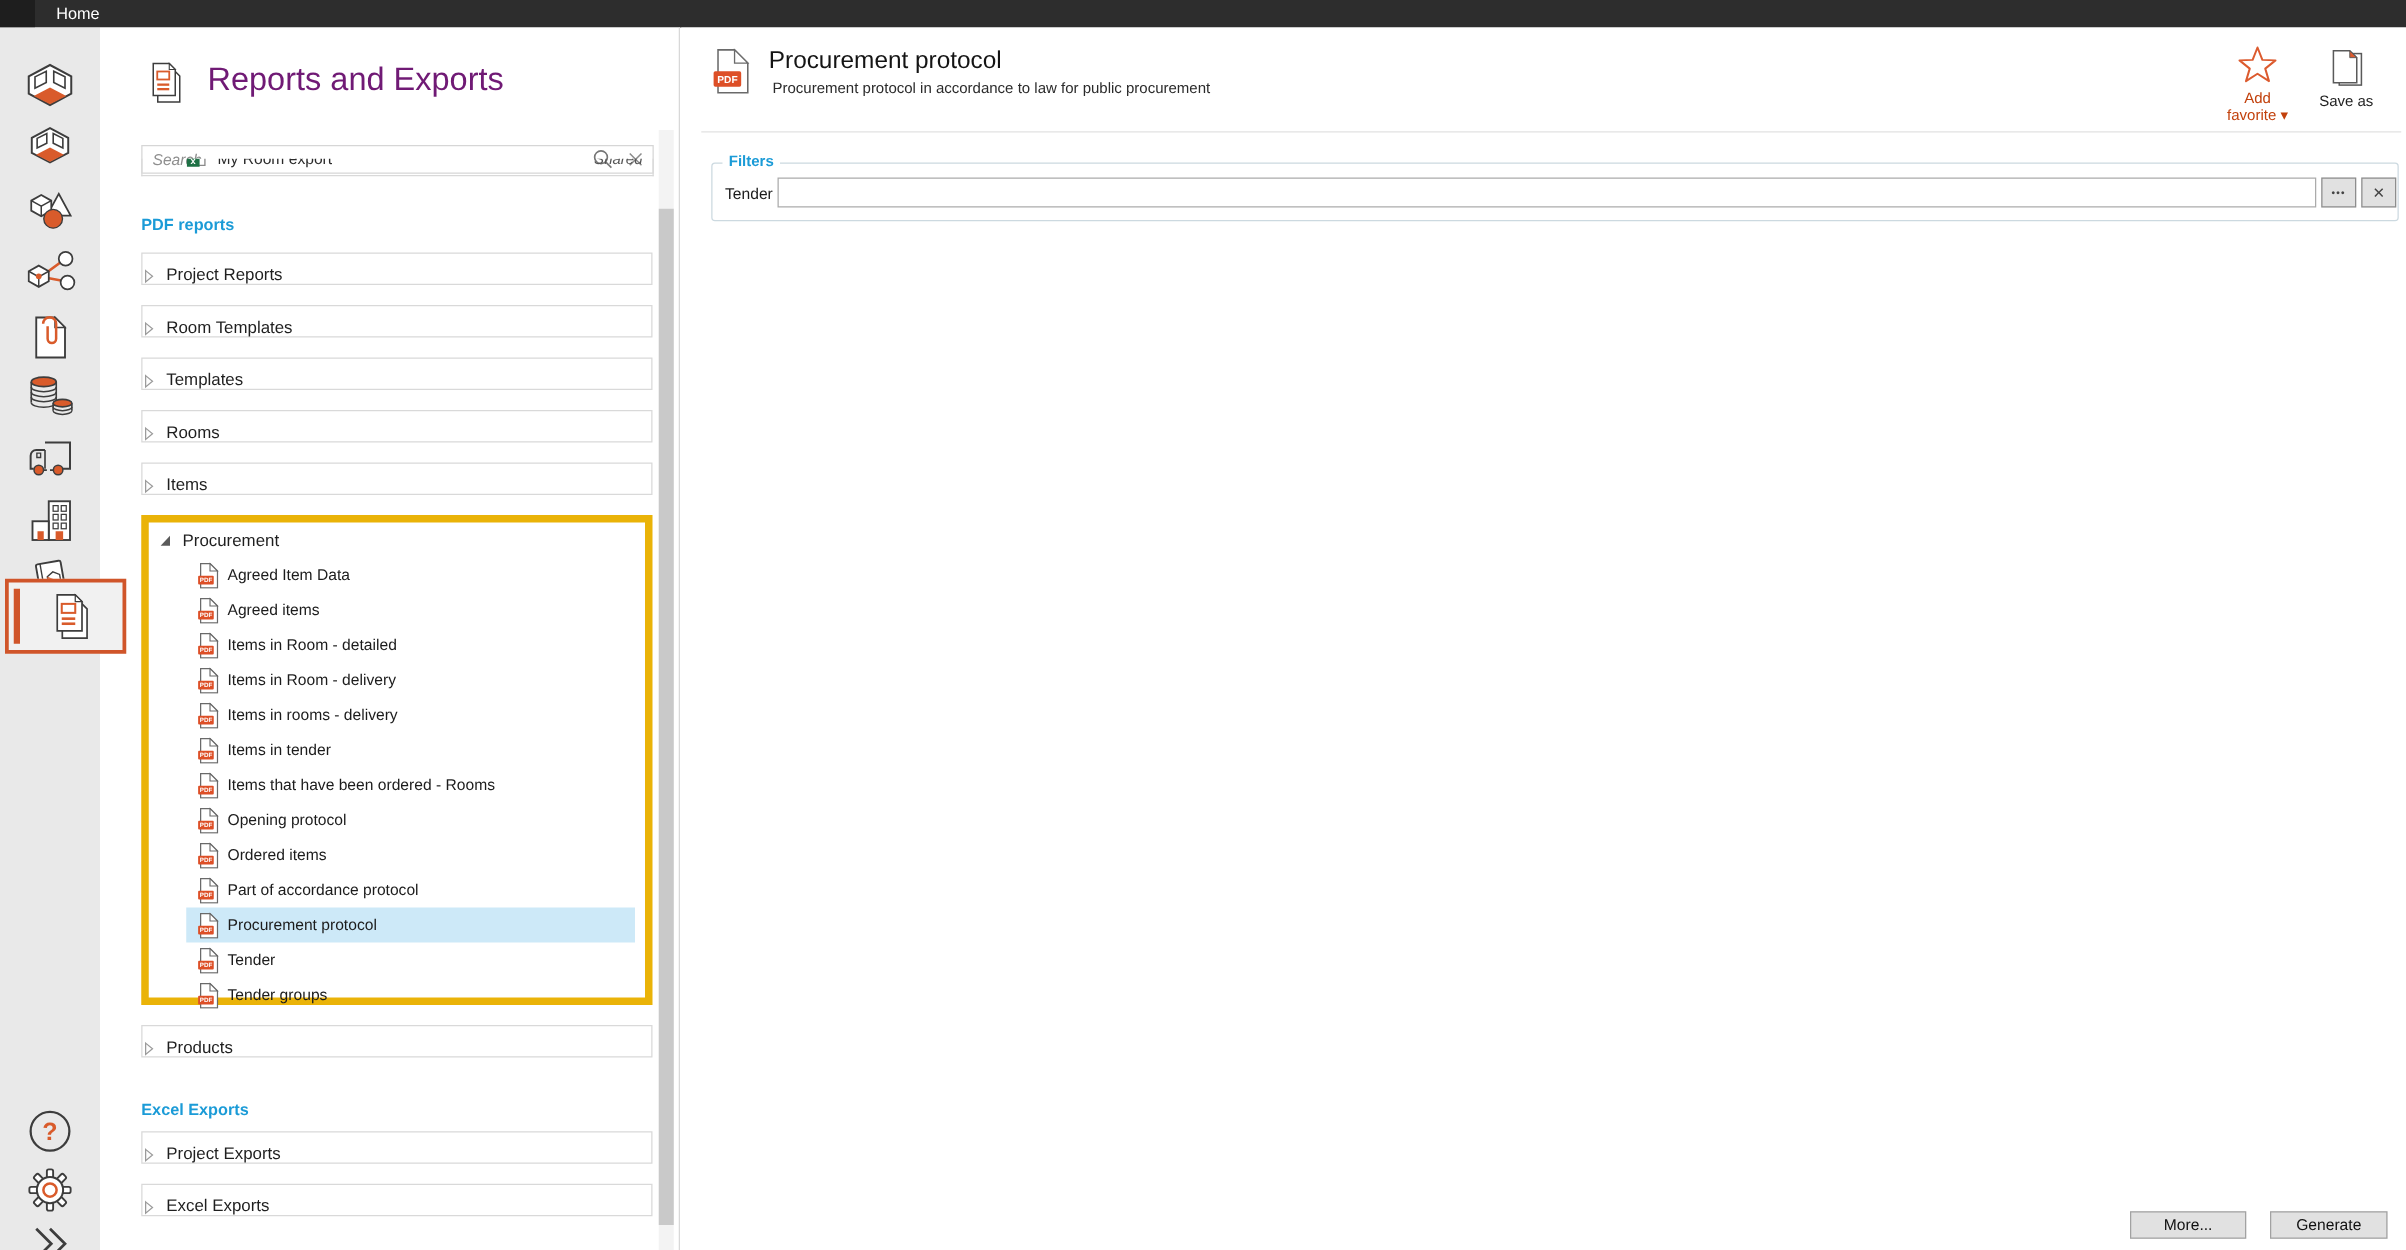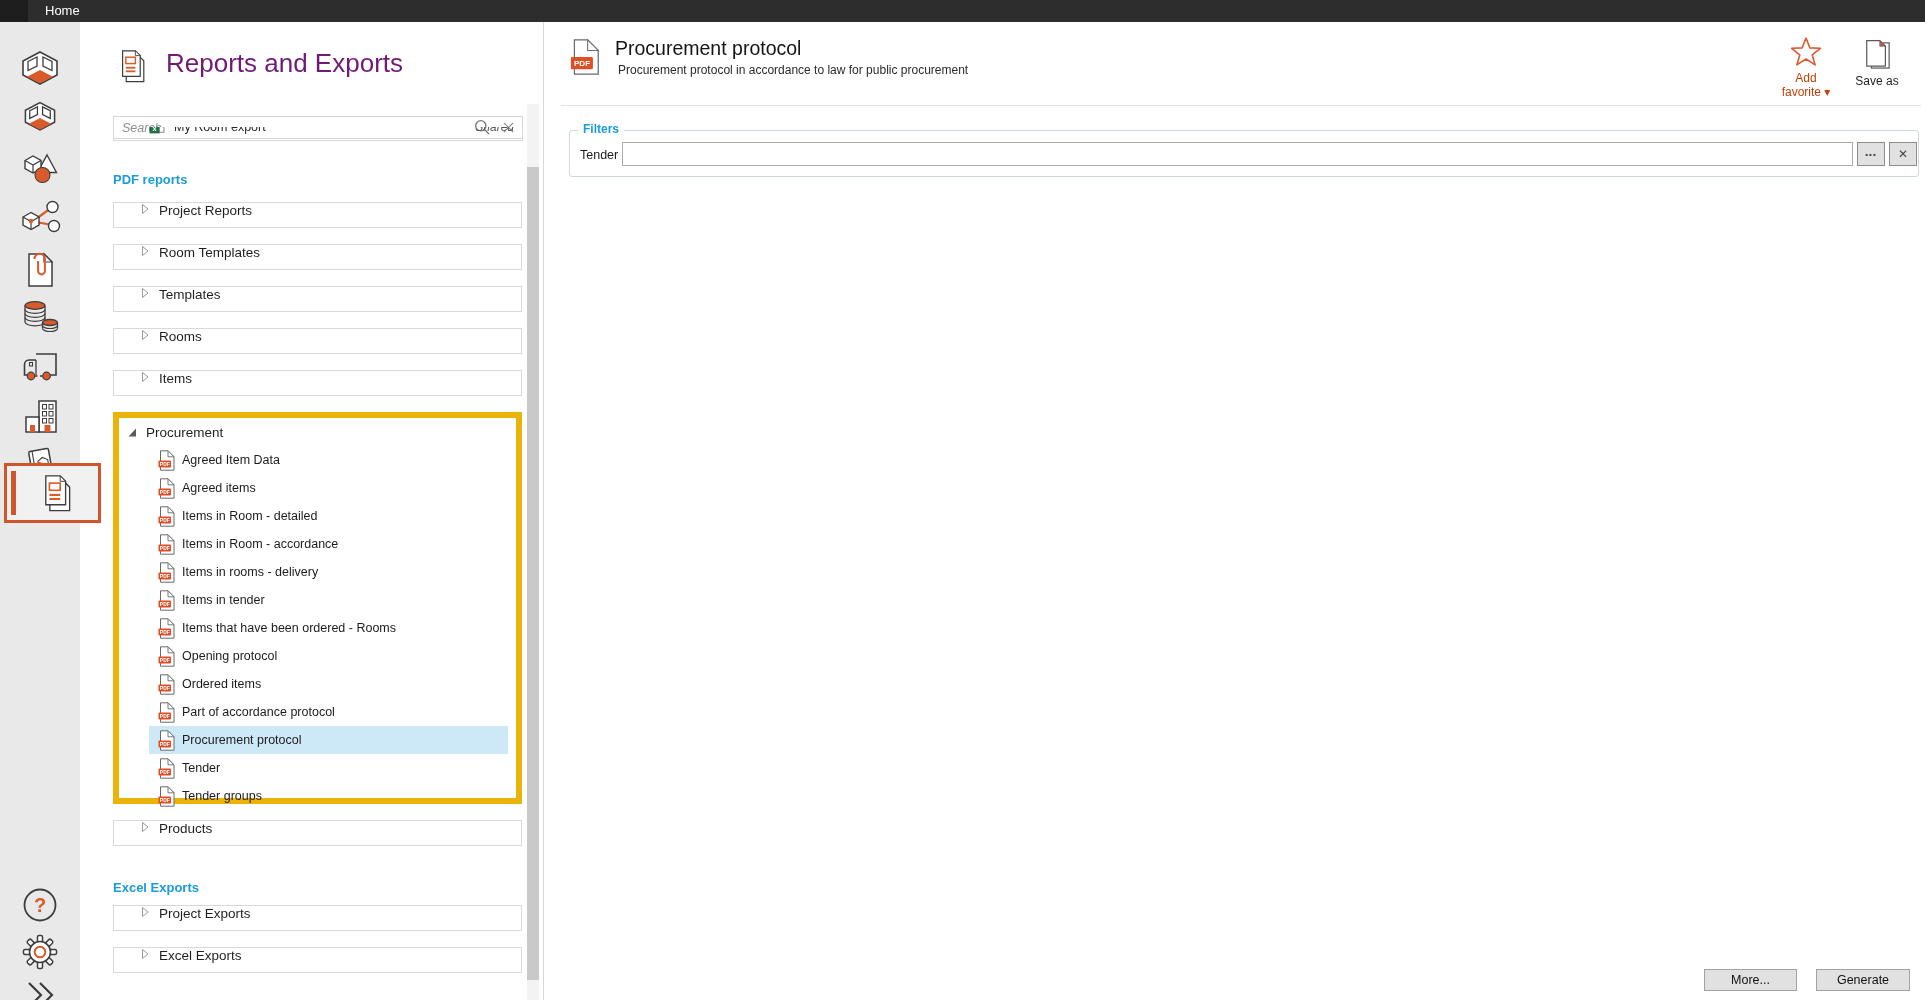--- a/index.html
+++ b/index.html
@@ -29,22 +29,22 @@
   .search-x { position:absolute; right:7px; top:4px; }
   .cliprow { position:absolute; left:33px; top:105px; width:410px; height:14px; overflow:hidden;
              border-left:1px solid #d9d9d9; border-right:1px solid #d9d9d9; border-bottom:1px solid #d9d9d9; }
   .cliprow-inner { height:26px; margin-top:-13px; display:flex; align-items:center; }
   .cliprow-inner .xlicon { margin-left:35px; }
   .cliprow-label { margin-left:9px; font-size:12.5px; color:#2a2a2a; }
   .cliprow-status { margin-left:auto; margin-right:8px; font-style:italic; font-size:12px; color:#555; }
 
   .sec-label { position:absolute; left:33px; font-size:13px; font-weight:bold; color:#1b9bd7; }
   .groups { position:absolute; left:33px; width:409px; display:flex; flex-direction:column; gap:16px; }
-  .groupbox { height:26px; border:1px solid #d9d9d9; background:#fff; display:flex; align-items:flex-start;
-              padding-left:26px; gap:9px; cursor:pointer; }
+  .groupbox { height:26px; border:1px solid #d9d9d9; background:#fff; display:flex; align-items:flex-end;
+              padding-left:0; gap:9px; cursor:pointer; }
   .group-label { font-size:13.5px; color:#1f1f1f; }
 
   .procbox { position:absolute; left:33px; top:390px; width:409px; height:392px; border:6px solid #eab308; background:#fff; }
   .prochead { height:28px; display:flex; align-items:center; padding-left:8px; gap:9px; cursor:pointer; }
   .proc-item { height:28px; margin:0 8px 0 30px; display:flex; align-items:center; gap:7px; padding-left:9px; cursor:pointer; }
   .proc-item.selected { background:#cde9f8; }
   .item-label { font-size:12.5px; color:#1c1c1c; white-space:nowrap; }
 
   .lp-scroll { position:absolute; left:447px; top:82px; width:12px; height:896px; background:#f3f3f3; }
   .lp-thumb { position:absolute; left:0; top:63px; width:12px; height:813px; background:#c9c9c9; }
@@ -335,21 +335,21 @@
             <span class="item-label">Items in Room - detailed</span>
           </div>
 
           <div class="proc-item">
             <svg width="17" height="21" viewBox="0 0 17 21">
               <path d="M2.5 .8 H10 L16 6.8 V20.2 H2.5 Z" fill="#fff" stroke="#6a6a6a" stroke-width="1"></path>
               <path d="M10 .8 L16 6.8 H10 Z" fill="#fff" stroke="#6a6a6a" stroke-width=".9"></path>
               <rect x=".5" y="10.5" width="12.5" height="7" rx=".8" fill="#dd4f27"></rect>
               <text x="6.8" y="15.9" font-size="5" font-weight="bold" fill="#fff" text-anchor="middle">PDF</text>
             </svg>
-            <span class="item-label">Items in Room - accordance</span>
+            <span class="item-label">Items in Room - delivery</span>
           </div>
 
           <div class="proc-item">
             <svg width="17" height="21" viewBox="0 0 17 21">
               <path d="M2.5 .8 H10 L16 6.8 V20.2 H2.5 Z" fill="#fff" stroke="#6a6a6a" stroke-width="1"></path>
               <path d="M10 .8 L16 6.8 H10 Z" fill="#fff" stroke="#6a6a6a" stroke-width=".9"></path>
               <rect x=".5" y="10.5" width="12.5" height="7" rx=".8" fill="#dd4f27"></rect>
               <text x="6.8" y="15.9" font-size="5" font-weight="bold" fill="#fff" text-anchor="middle">PDF</text>
             </svg>
             <span class="item-label">Items in rooms - delivery</span>

